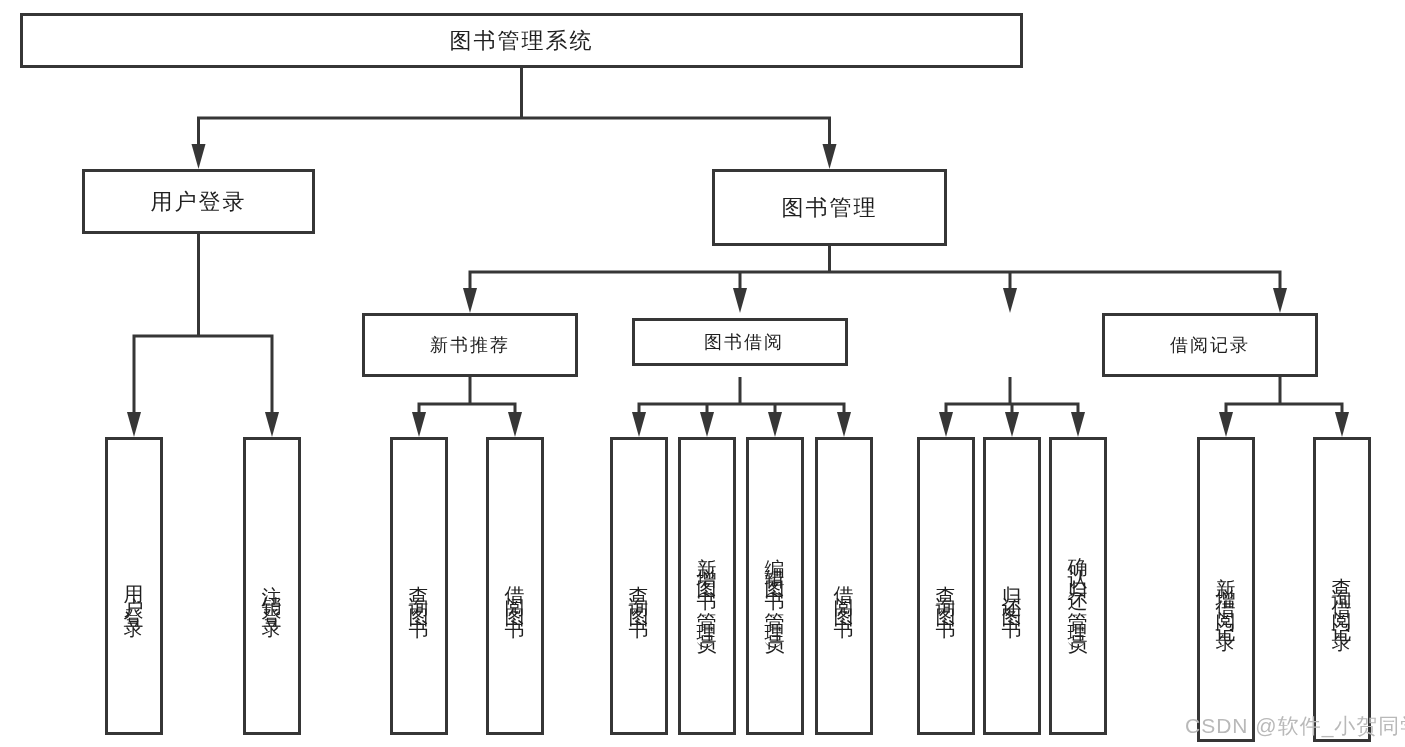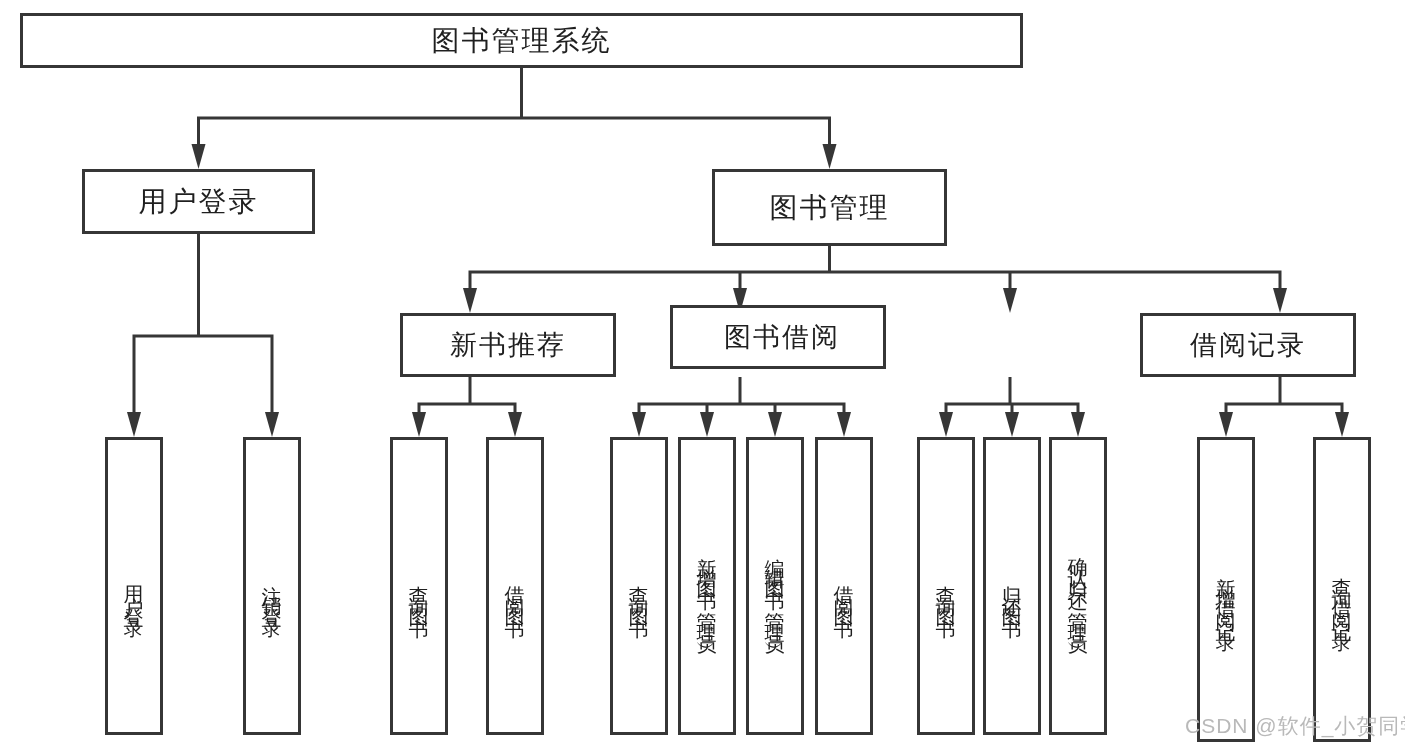--- a/index.html
+++ b/index.html
@@ -16,38 +16,38 @@
     position: absolute;
     box-sizing: border-box;
     border: 3px solid #363636;
     background: #ffffff;
     display: flex;
     align-items: center;
     justify-content: center;
     color: #1f1f1f;
     z-index: 2;
   }
-  .hbox { font-size: 28px; letter-spacing: 2px; white-space: nowrap; }
-  .l3 { font-size: 27px; margin-left: 38px; }
+  .hbox { font-size: 22px; letter-spacing: 2px; white-space: nowrap; }
+  .l3 { font-size: 18px; }
   .vbox span {
     writing-mode: vertical-rl;
     text-orientation: mixed;
     font-size: 20px;
     letter-spacing: 11px;
     line-height: 1;
     margin-bottom: -11px;
   }
   
   .n-root  { left: 20px;  top: 13px;  width: 1003px; height: 55px; }
   
   .n-l2a   { left: 82px;  top: 169px; width: 233px; height: 65px; }
   .n-l2b   { left: 712px; top: 169px; width: 235px; height: 77px; }
   
   .n-l3a   { left: 362px;  top: 313px; width: 216px; height: 64px; }
-  .n-l3b   { left: 632px;  top: 305px; width: 216px; height: 64px; padding-left: 8px; }
+  .n-l3b   { left: 632px;  top: 318px; width: 216px; height: 48px; padding-left: 8px; }
   .n-l3c   { left: 902px;  top: 313px; width: 216px; height: 64px; }
   .n-l3d   { left: 1102px; top: 313px; width: 216px; height: 64px; text-align: center; }
   
   .leaf { top: 437px; width: 58px; height: 298px; }
   .n-a1 { left: 105px; }  .n-a2 { left: 243px; }
   .n-b1 { left: 390px; }  .n-b2 { left: 486px; }
   .n-c1 { left: 610px; }  .n-c2 { left: 678px; }
   .n-c3 { left: 746px; }  .n-c4 { left: 815px; }
   .n-d1 { left: 917px; }  .n-d2 { left: 983px; }  .n-d3 { left: 1049px; }
   .n-e1 { left: 1197px; height: 305px; }  .n-e2 { left: 1313px; height: 305px; }

